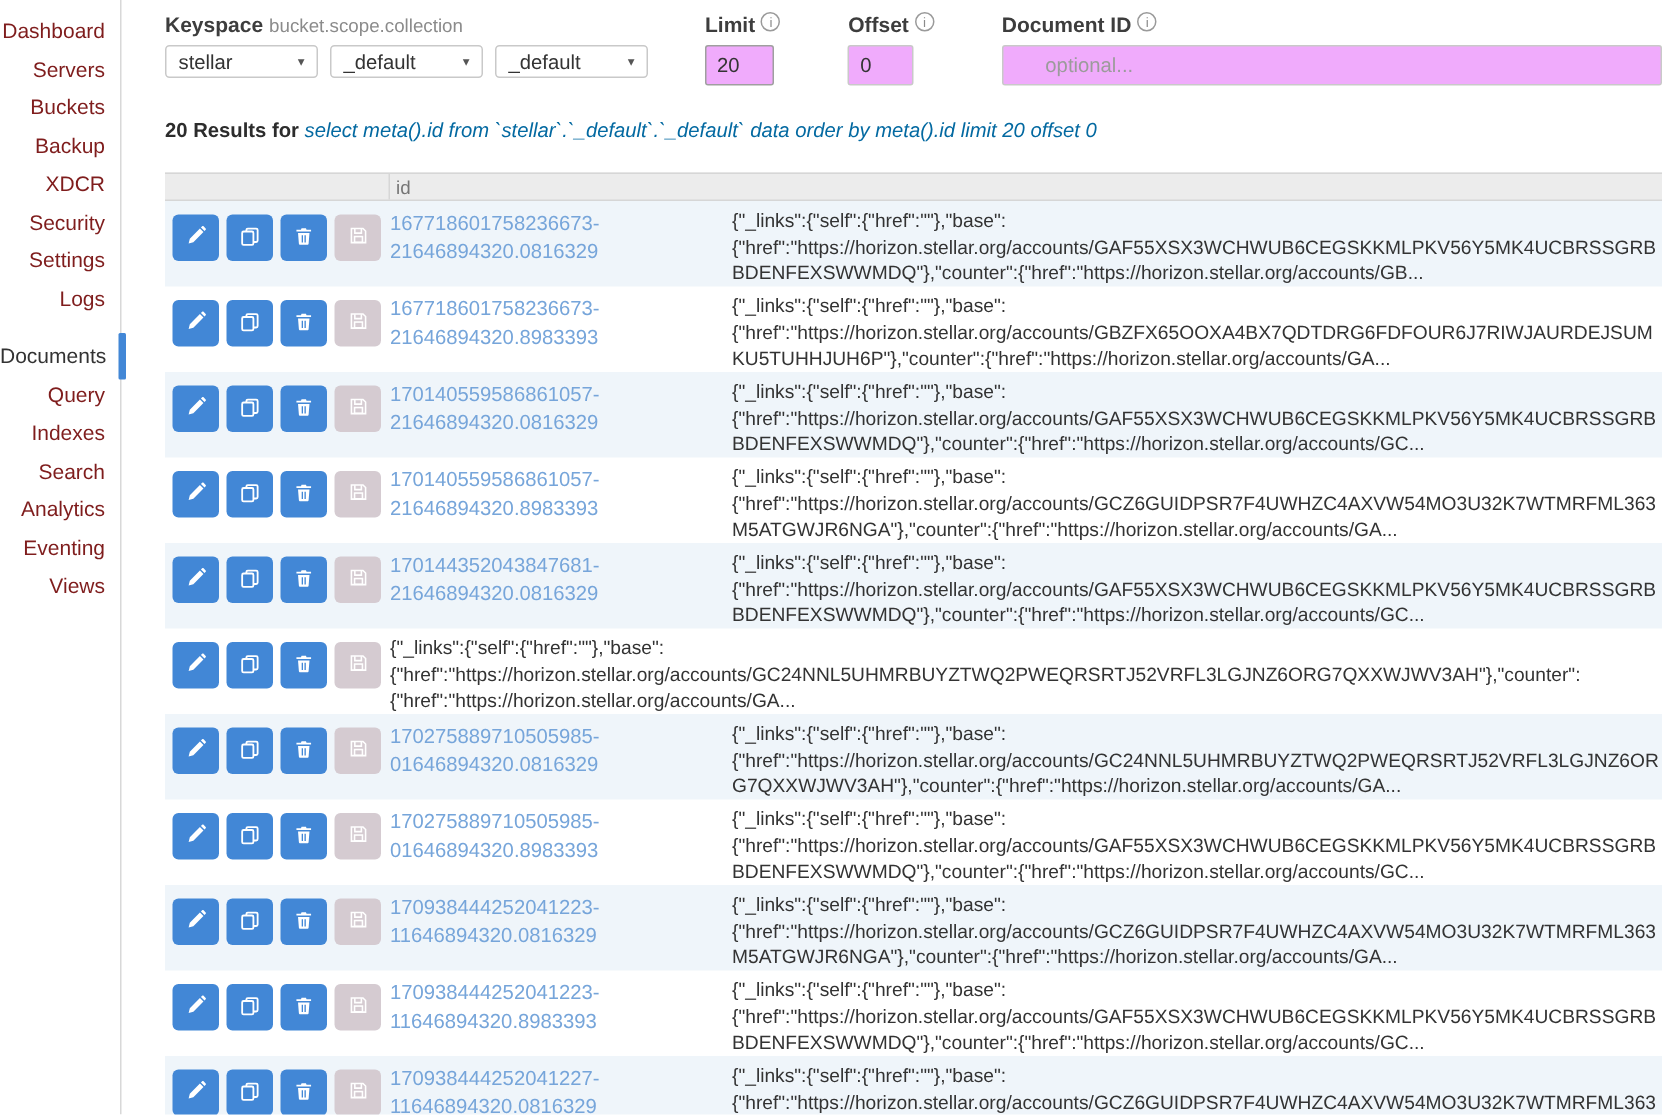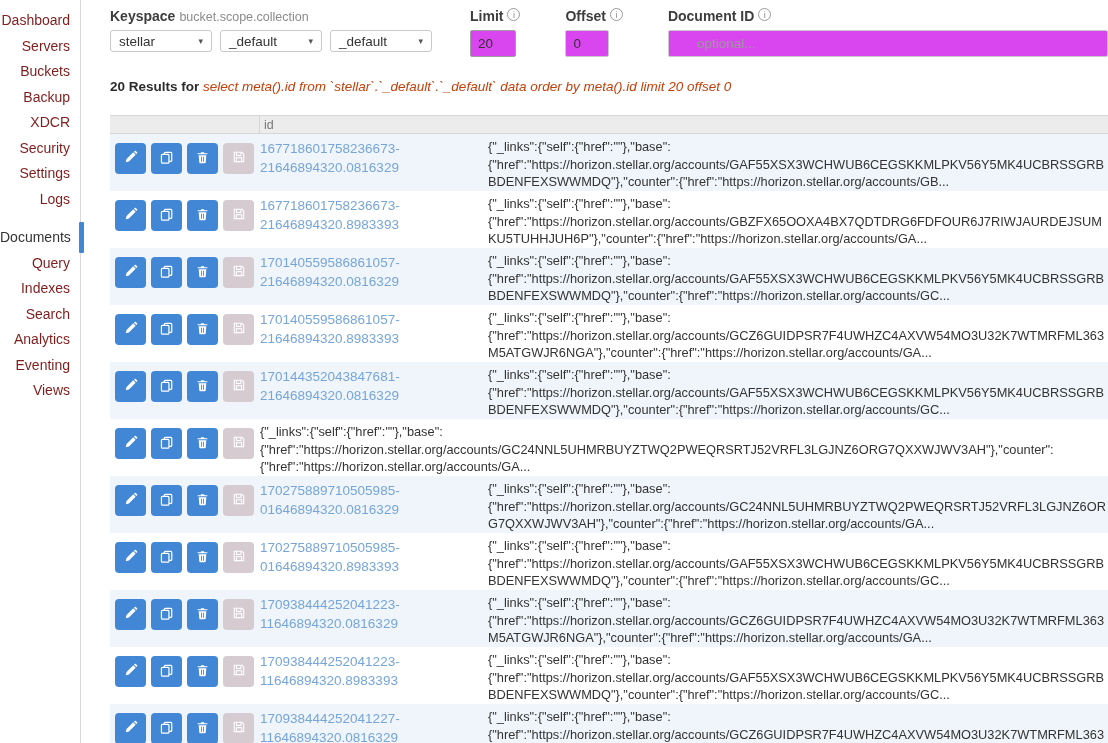--- a/index.html
+++ b/index.html
@@ -47,30 +47,30 @@
   .field.docid-field { flex:1; min-width:0; }
   .info-icon {
     display:inline-block; width:13px; height:13px; border-radius:50%;
     border:1px solid #9a9a9a; color:#8a8a8a; font-size:9px; line-height:12px;
     text-align:center; font-weight:normal; font-style:normal;
     vertical-align:3px; margin-left:4px;
   }
   .text-input {
     height:27px; border:1px solid #c9c9c9; border-radius:2px;
     font-family:"Liberation Sans", sans-serif; font-size:13.5px; color:#333;
-    padding:0 7px; outline:none; background:#d946ef;
+    padding:0 7px; outline:none; background:#f0abfc;
   }
   .limit-input { width:46px; border-color:#9f9f9f; }
   .offset-input { width:44px; }
   .docid-input { width:100%; padding-left:28px; }
   .docid-input::placeholder { color:#9b9b9b; }
 
   .results-line { margin-top:22px; font-size:13.5px; color:#2c2c2c; }
   .results-count { font-weight:bold; }
-  .results-query { font-style:italic; color:#c2410c; }
+  .results-query { font-style:italic; color:#0369a1; }
 
   
   .doc-table { margin-top:21px; }
   .thead {
     display:flex; align-items:center; height:19px;
     background:#ececec; border-top:1px solid #d6d6d6; border-bottom:1px solid #d6d6d6;
     font-size:12.5px; color:#767676;
   }
   .th-actions { width:150px; height:100%; border-right:1px solid #d6d6d6; }
   .th-id { padding-left:4px; }

